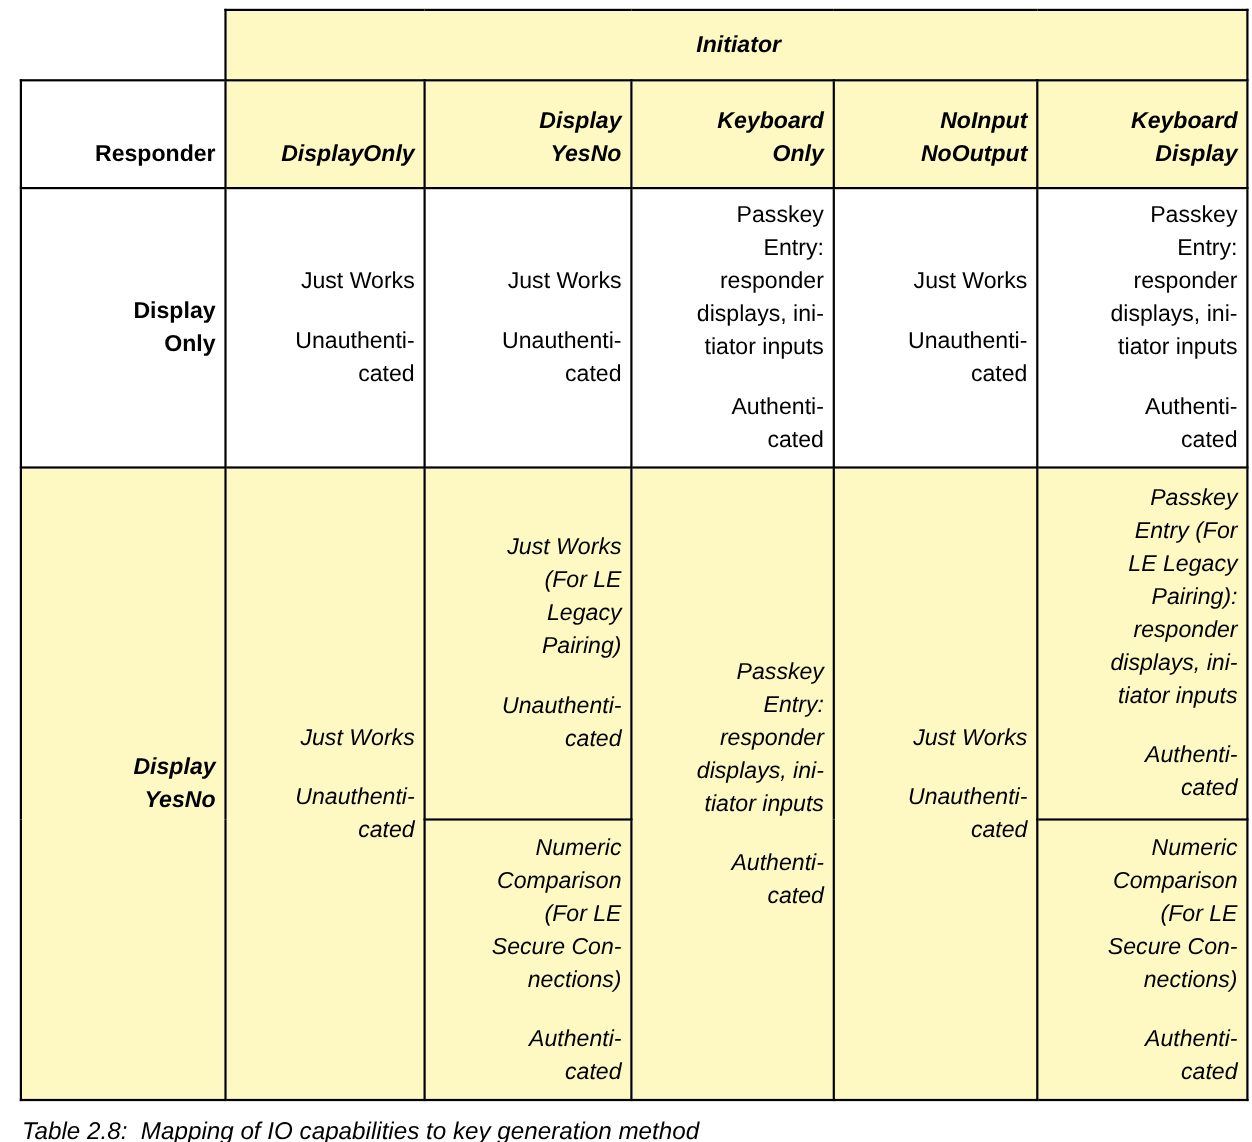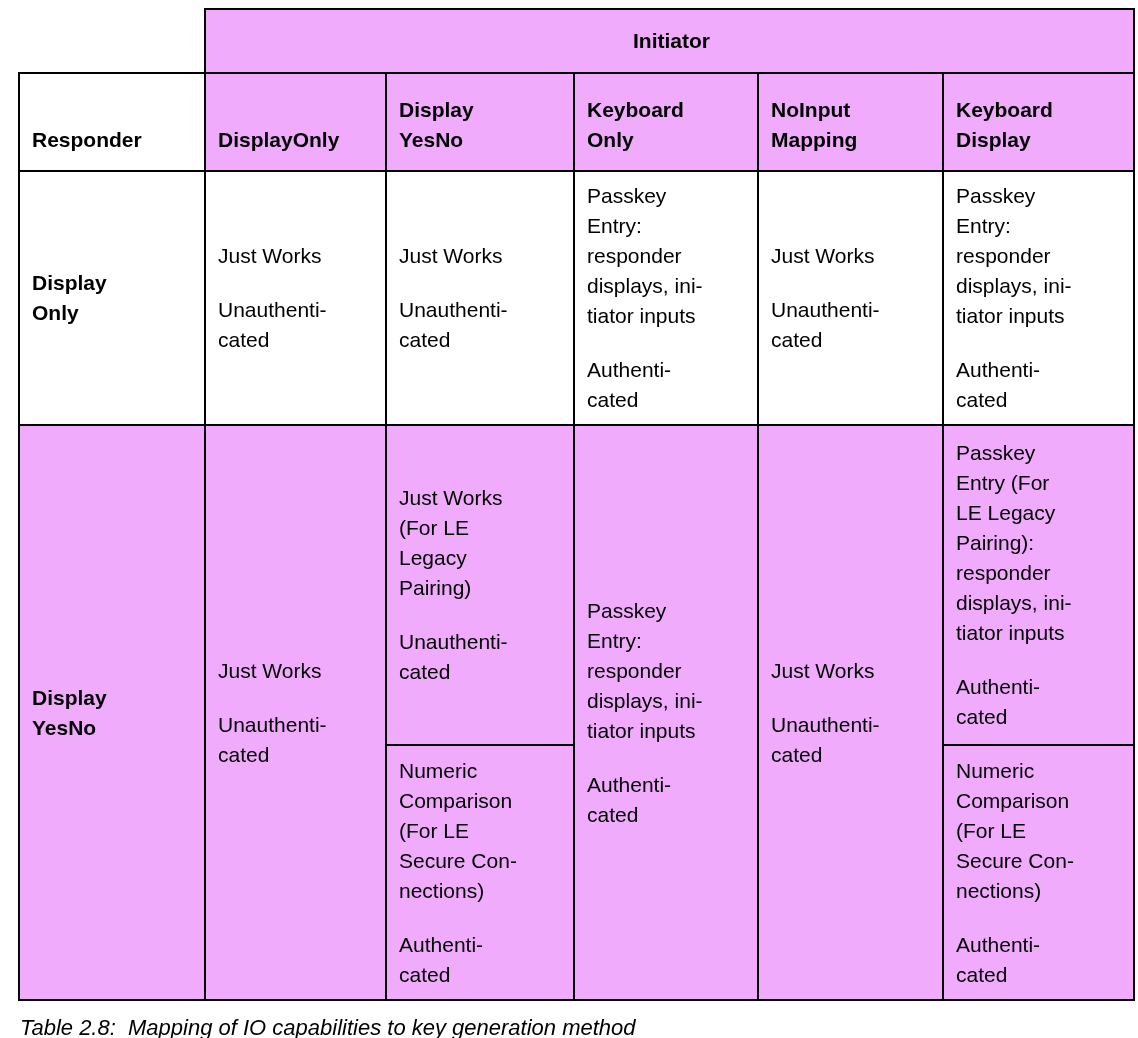--- a/index.html
+++ b/index.html
@@ -21,30 +21,30 @@
     border-collapse: collapse;
     table-layout: fixed;
     width: 1115px;
   }
   .io-table td, .io-table th {
     border: 2px solid #000000;
     padding: 6px 8px 6px 12px;
     font-size: 21px;
     line-height: 30px;
     font-weight: normal;
-    text-align: left;
+    text-align: right;
     vertical-align: middle;
     overflow: hidden;
   }
   
   .corner {
     border: none !important;
     background: #ffffff;
   }
-  .hl { background: #f0abfc; }
+  .hl { background: #fef9c3; font-style: italic; }
   .white { background: #ffffff; }
   th.initiator {
     font-weight: bold;
     text-align: center;
     vertical-align: middle;
   }
   th.colhead, th.rowhead-corner {
     font-weight: bold;
     vertical-align: bottom;
     padding-bottom: 15px;
@@ -91,21 +91,21 @@
     </tr>
 
     <tr class="hdr">
       <th class="rowhead-corner white"><span class="para">Responder</span></th>
       <th class="colhead hl"><span class="para">DisplayOnly</span></th>
       <th class="colhead hl"><span class="para">Display
 YesNo</span></th>
       <th class="colhead hl"><span class="para">Keyboard
 Only</span></th>
       <th class="colhead hl"><span class="para">NoInput
-Mapping</span></th>
+NoOutput</span></th>
       <th class="colhead hl"><span class="para">Keyboard
 Display</span></th>
     </tr>
 
     <tr class="r1">
       <td class="rowhead white nb-bottom">
         <p class="para">Display
 Only</p>
       </td>
       <td class="white nb-bottom">

